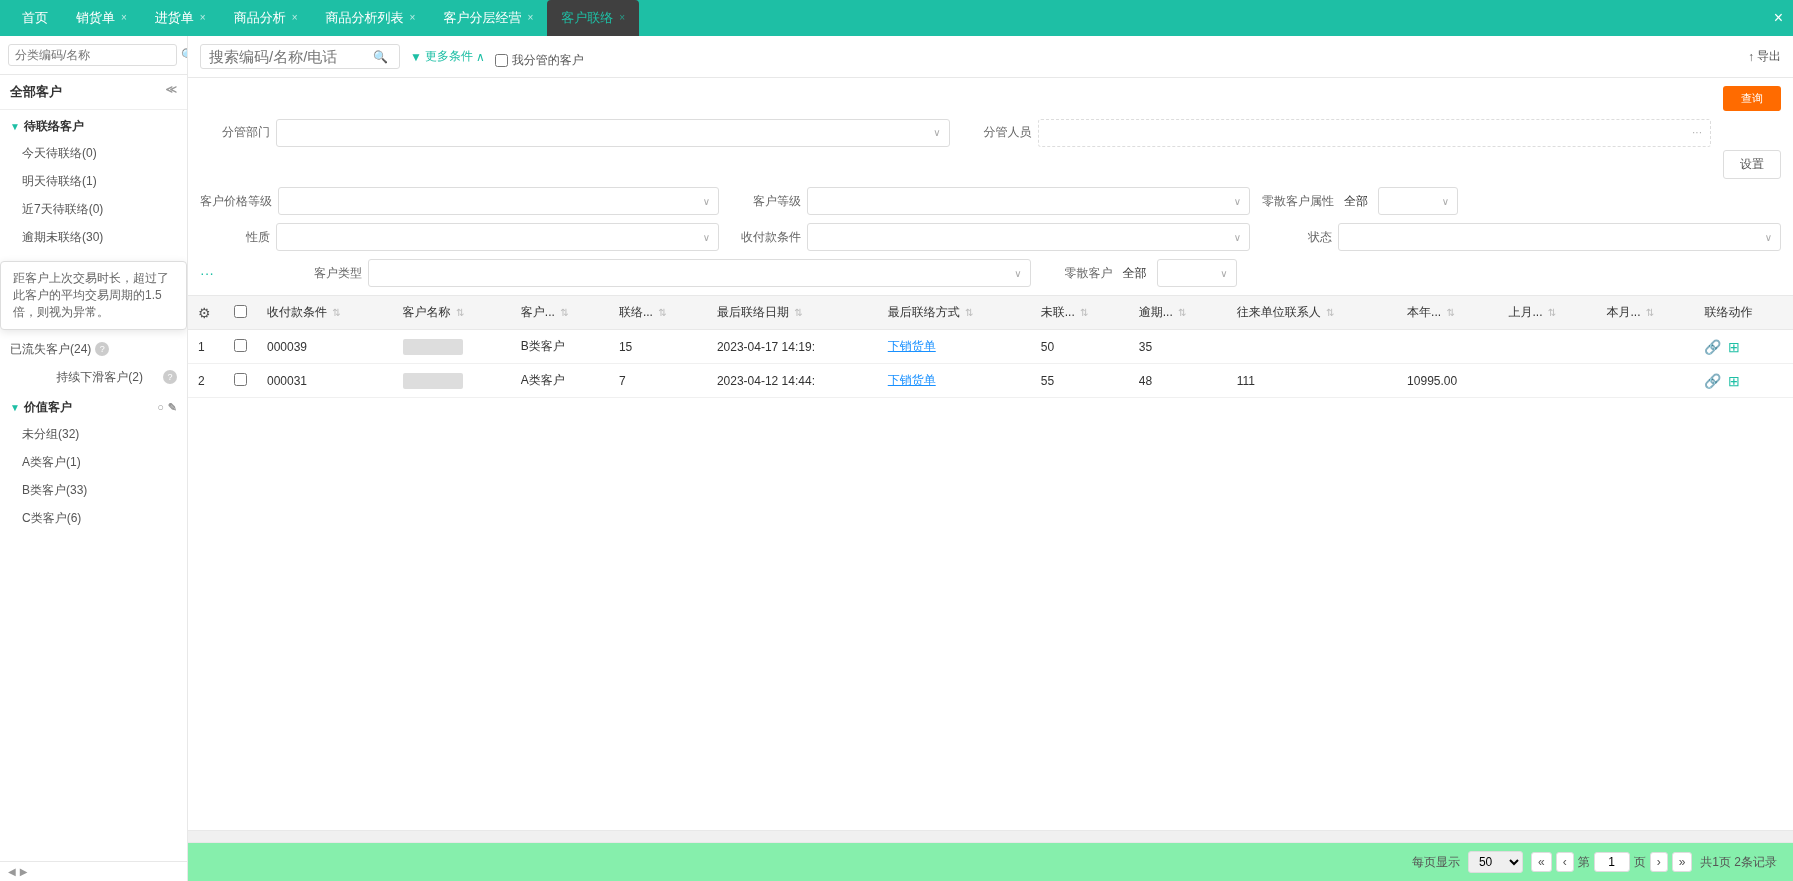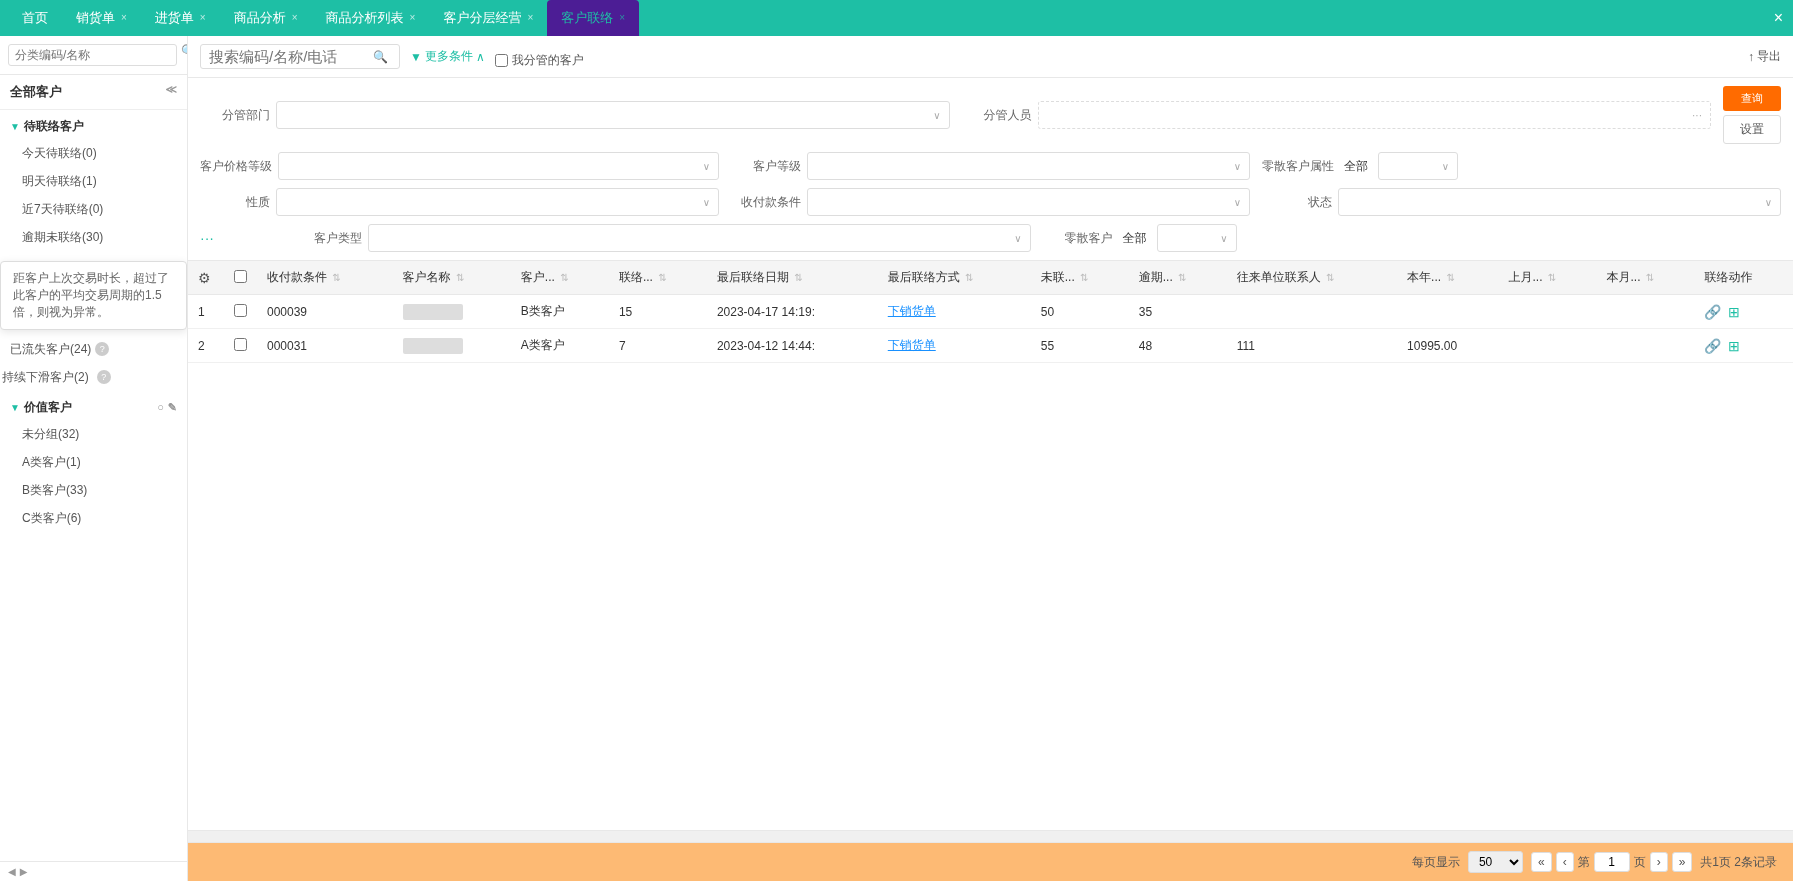--- a/index.html
+++ b/index.html
@@ -11,40 +11,40 @@
       background: #1ebfa5;
       height: 36px; padding: 0 8px;
       position: relative;
     }
     .nav-tab {
       padding: 0 14px; height: 36px; line-height: 36px;
       color: #fff; cursor: pointer; font-size: 13px;
       white-space: nowrap; display: flex; align-items: center; gap: 4px;
     }
     .nav-tab.active {
-      background: #4c1d95; color: #1ebfa5; border-radius: 4px 4px 0 0;
+      background: #404040; color: #1ebfa5; border-radius: 4px 4px 0 0;
     }
     .nav-tab .close-x { font-size: 10px; opacity: 0.7; margin-left: 2px; }
     .nav-close-btn {
       position: absolute; right: 10px; top: 50%; transform: translateY(-50%);
       color: #fff; cursor: pointer; font-size: 16px;
     }
 
     
     .main-layout { display: flex; height: calc(100vh - 36px); }
 
     
     .sidebar {
       width: 188px; min-width: 188px; background: #fff;
       border-right: 1px solid #e8e8e8;
       display: flex; flex-direction: column;
       overflow: hidden;
     }
     .sidebar-search {
-      display: flex; align-items: flex-start;
+      display: flex; align-items: center;
       padding: 8px; border-bottom: 1px solid #e8e8e8; gap: 4px;
     }
     .sidebar-search input {
       flex: 1; border: 1px solid #ddd; border-radius: 3px;
       padding: 3px 6px; font-size: 12px; outline: none;
     }
     .sidebar-search .search-icon { color: #aaa; cursor: pointer; }
 
     .sidebar-content { flex: 1; overflow-y: auto; }
     .sidebar-all-customers {
@@ -140,21 +140,21 @@
     .filter-select .arrow-down { color: #aaa; font-size: 10px; }
     .filter-btn-group {
       display: flex; flex-direction: column; gap: 4px; margin-left: auto;
     }
     .btn-query {
       background: #ff6b00; color: #fff; border: none;
       border-radius: 3px; padding: 5px 16px; cursor: pointer; font-size: 11px;
     }
     .btn-settings {
       background: #fff; color: #555; border: 1px solid #ddd;
-      border-radius: 3px; padding: 5px 16px; cursor: pointer; font-size: 12px;
+      border-radius: 3px; padding: 5px 16px; cursor: pointer; font-size: 12px; margin-top: 35px;
     }
 
     
     .table-area {
       flex: 1; background: #fff; overflow: hidden;
       display: flex; flex-direction: column;
     }
     .gear-icon { color: #555; cursor: pointer; font-size: 14px; }
     .data-table {
       flex: 1; overflow: auto;
@@ -174,21 +174,21 @@
     .link-text { color: #1890ff; text-decoration: underline; cursor: pointer; }
     .blurred-text {
       display: inline-block; background: #ddd; border-radius: 2px;
       color: transparent; font-size: 12px; min-width: 60px; height: 16px;
     }
     .action-icons { display: flex; gap: 6px; }
     .action-icon { color: #1ebfa5; cursor: pointer; font-size: 14px; }
 
     
     .bottom-bar {
-      background: #fdba74; border-top: 1px solid #e8e8e8;
+      background: #86efac; border-top: 1px solid #e8e8e8;
       display: flex; align-items: center; justify-content: flex-end;
       padding: 8px 16px; gap: 8px; font-size: 12px; color: #555;
     }
     .bottom-bar select {
       border: 1px solid #ddd; border-radius: 3px; padding: 2px 6px;
       font-size: 12px;
     }
     .page-nav { display: flex; align-items: center; gap: 4px; }
     .page-nav button {
       border: 1px solid #ddd; background: #fff; border-radius: 3px;
@@ -291,21 +291,21 @@
       </div>
 
       <div class="sidebar-item" style="display:flex;align-items:center;gap:4px;padding-left:10px;">
         <span>流失预警客户(3)</span>
         <span style="background:#ccc;color:#fff;border-radius:50%;width:14px;height:14px;display:inline-flex;align-items:center;justify-content:center;font-size:9px;">?</span>
       </div>
       <div class="sidebar-item" style="display:flex;align-items:center;gap:4px;padding-left:10px;">
         <span>已流失客户(24)</span>
         <span style="background:#ccc;color:#fff;border-radius:50%;width:14px;height:14px;display:inline-flex;align-items:center;justify-content:center;font-size:9px;">?</span>
       </div>
-      <div class="sidebar-item" style="display:flex;align-items:center;gap:8px;padding-left:2px;">
+      <div class="sidebar-item" style="display:flex;align-items:center;gap:20px;padding-left:2px;justify-content:flex-end;">
         <span>持续下滑客户(2)</span>
         <span style="background:#ccc;color:#fff;border-radius:50%;width:14px;height:14px;display:inline-flex;align-items:center;justify-content:center;font-size:9px;">?</span>
       </div>
 
       <div class="sidebar-group">
         <div class="sidebar-group-title2">
           <div style="display:flex;align-items:center;gap:4px;">
             <span style="color:#1ebfa5;font-size:10px;">▼</span>
             <span>价值客户</span>
           </div>

